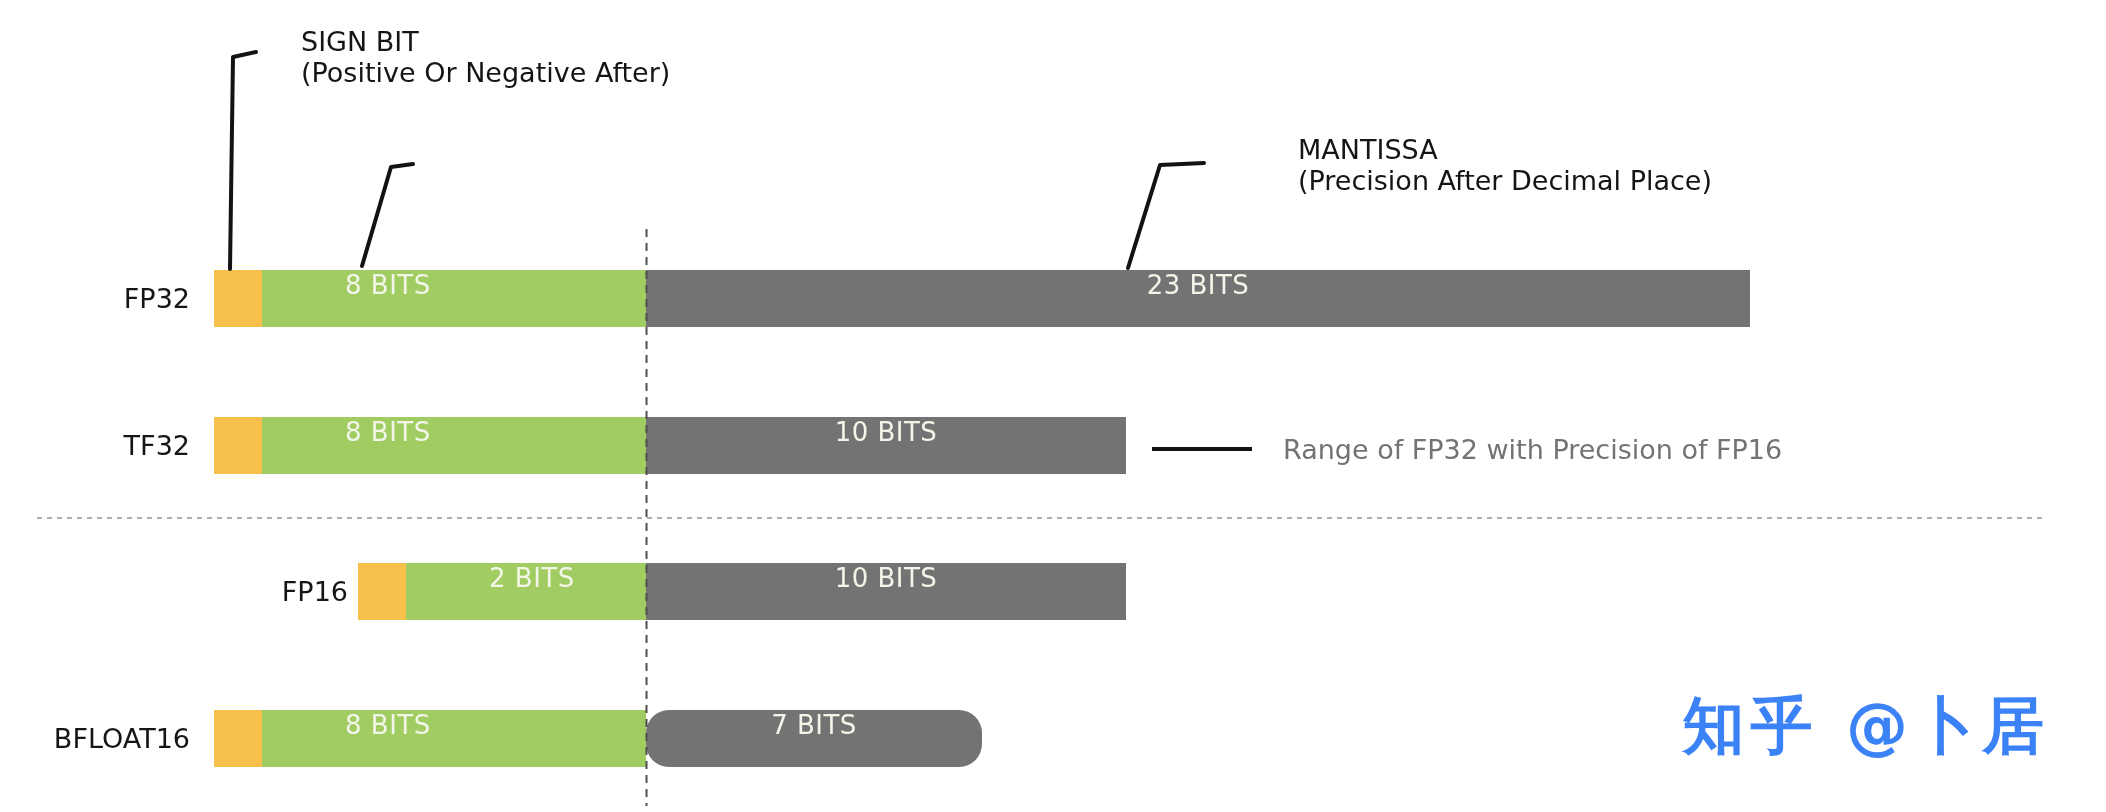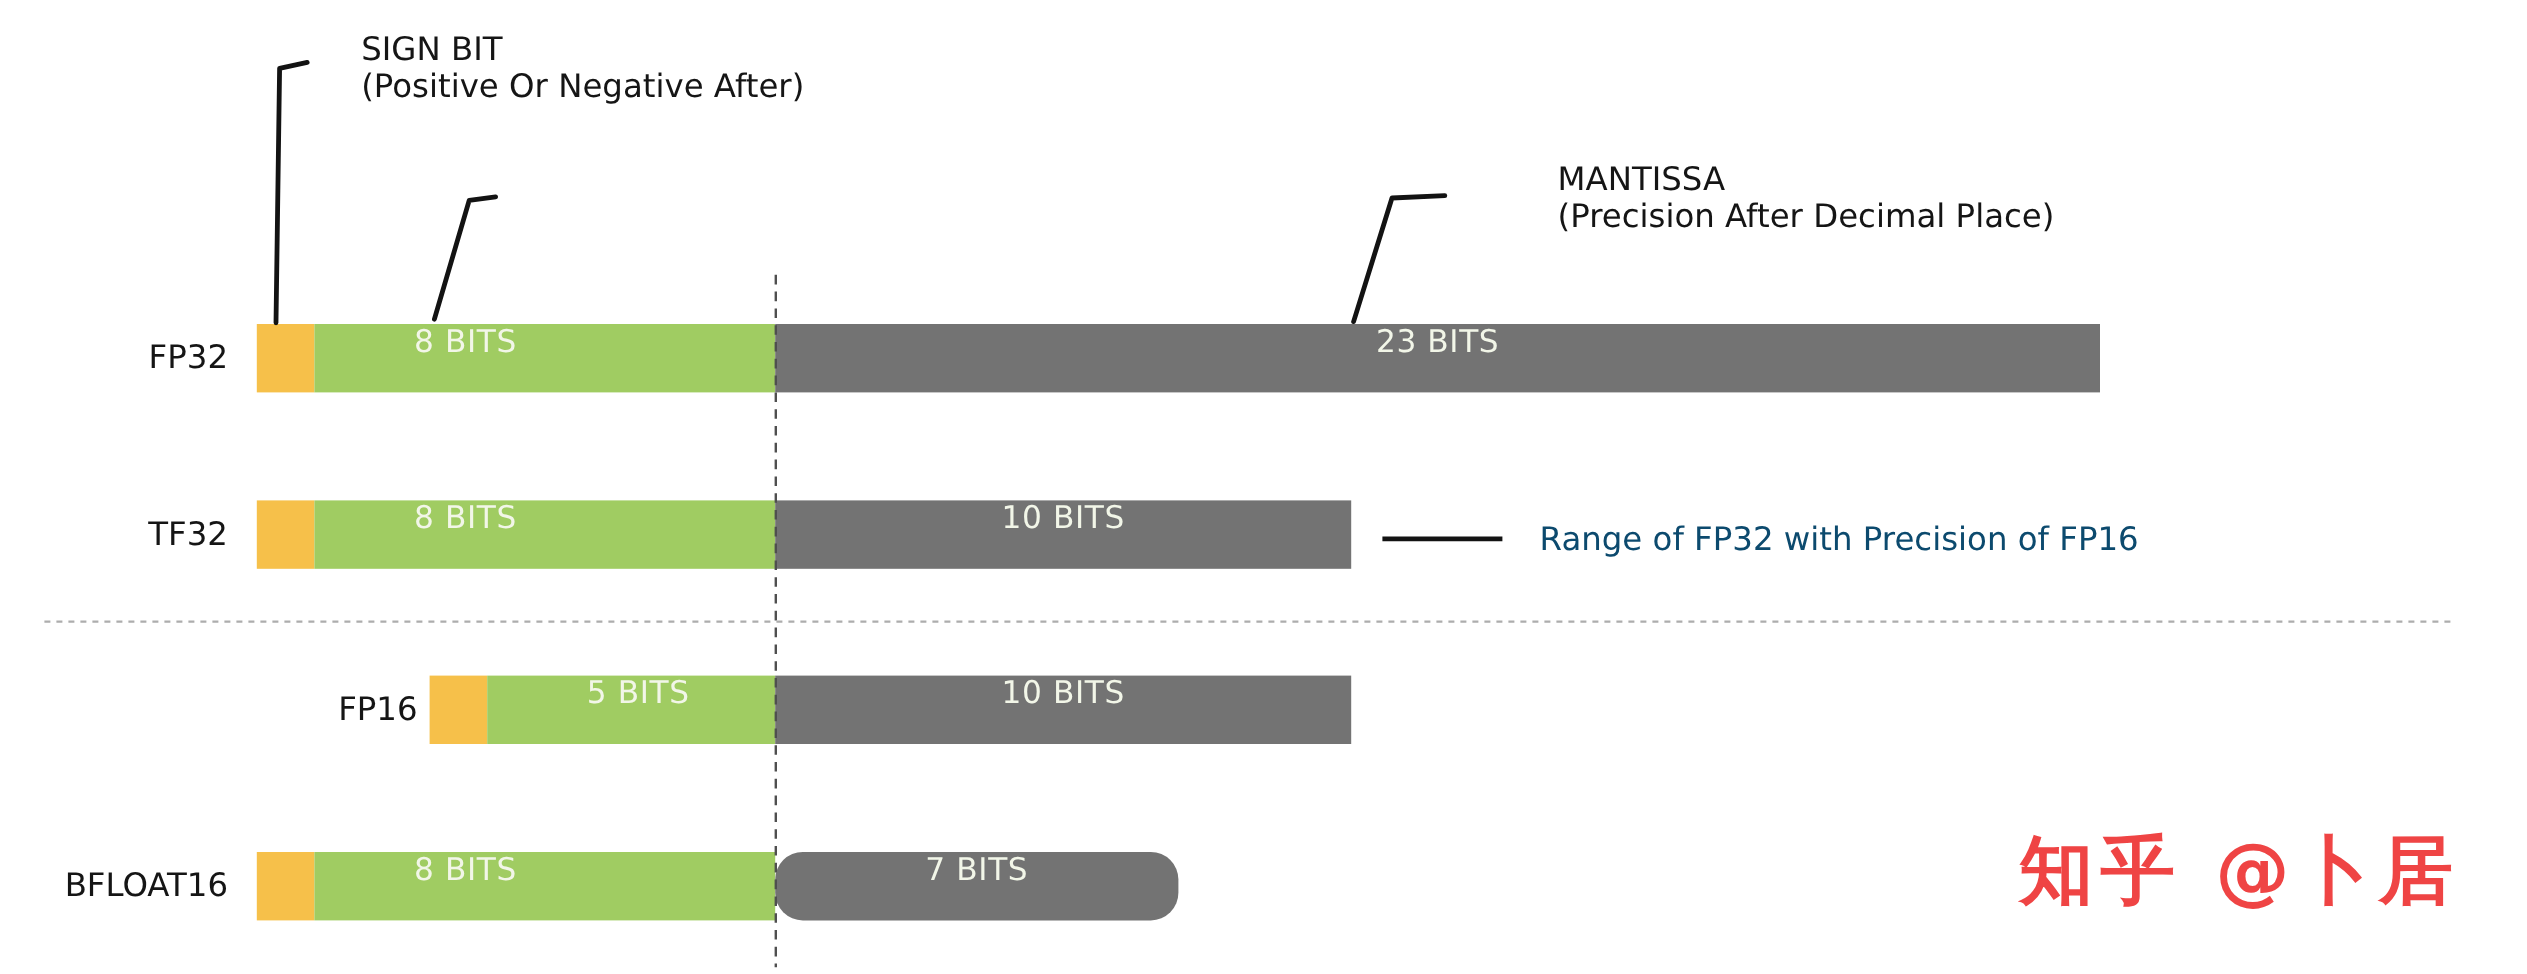--- a/index.html
+++ b/index.html
@@ -18,29 +18,29 @@
   .row-label{
     position:absolute;height:57px;display:flex;align-items:center;justify-content:flex-end;
     font-size:27px;color:#151515;white-space:nowrap;
   }
   .seg{position:absolute;height:57px;display:flex;align-items:flex-start;box-sizing:border-box;}
   .seg .seg-label{font-size:26px;color:#F2F6E8;white-space:nowrap;letter-spacing:0.5px;}
   .seg.sign{background:#F6C04A;}
   .seg.exponent{background:#A0CC62;padding-left:83px;}
   .seg.mantissa{background:#737373;justify-content:center;}
   .note-text{
-    position:absolute;font-size:27px;color:#0c4a6e;white-space:nowrap;
+    position:absolute;font-size:27px;color:#737373;white-space:nowrap;
     display:flex;align-items:center;height:57px;
   }
   #overlay{position:absolute;left:0;top:0;pointer-events:none;}
   .leader{fill:none;stroke:#131313;stroke-width:4;stroke-linecap:round;stroke-linejoin:round;}
   .watermark{
     position:absolute;right:56px;top:684px;
     font-size:62px;letter-spacing:6px;font-weight:600;
-    color:#ef4444;white-space:nowrap;
+    color:#3b82f6;white-space:nowrap;
   }
 </style>
 </head>
 <body>
 
 <div id="canvas">
 
   <div class="ann" id="ann-sign">
     <div>SIGN BIT</div>
     <div>(Positive Or Negative After)</div>
@@ -66,21 +66,21 @@
       <div class="seg exponent" style="left: 262px; top: 417px; width: 384px; height: 57px;">
         <div class="seg-label">8 BITS</div>
       </div>
       <div class="seg mantissa" style="left: 646px; top: 417px; width: 480px; height: 57px;">
         <div class="seg-label">10 BITS</div>
       </div>
       <div class="note-text" style="left: 1283px; top: 421px;">Range of FP32 with Precision of FP16</div>
       <div class="row-label" style="left: 88px; width: 260px; top: 563px;">FP16</div>
       <div class="seg sign" style="left: 358px; top: 563px; width: 48px; height: 57px;"></div>
       <div class="seg exponent" style="left: 406px; top: 563px; width: 240px; height: 57px;">
-        <div class="seg-label">5 BITS</div>
+        <div class="seg-label">2 BITS</div>
       </div>
       <div class="seg mantissa" style="left: 646px; top: 563px; width: 480px; height: 57px;">
         <div class="seg-label">10 BITS</div>
       </div>
       <div class="row-label" style="left: -70px; width: 260px; top: 710px;">BFLOAT16</div>
       <div class="seg sign" style="left: 214px; top: 710px; width: 48px; height: 57px;"></div>
       <div class="seg exponent" style="left: 262px; top: 710px; width: 384px; height: 57px;">
         <div class="seg-label">8 BITS</div>
       </div>
       <div class="seg mantissa" style="left: 646px; top: 710px; width: 336px; height: 57px; border-radius: 23px;">

